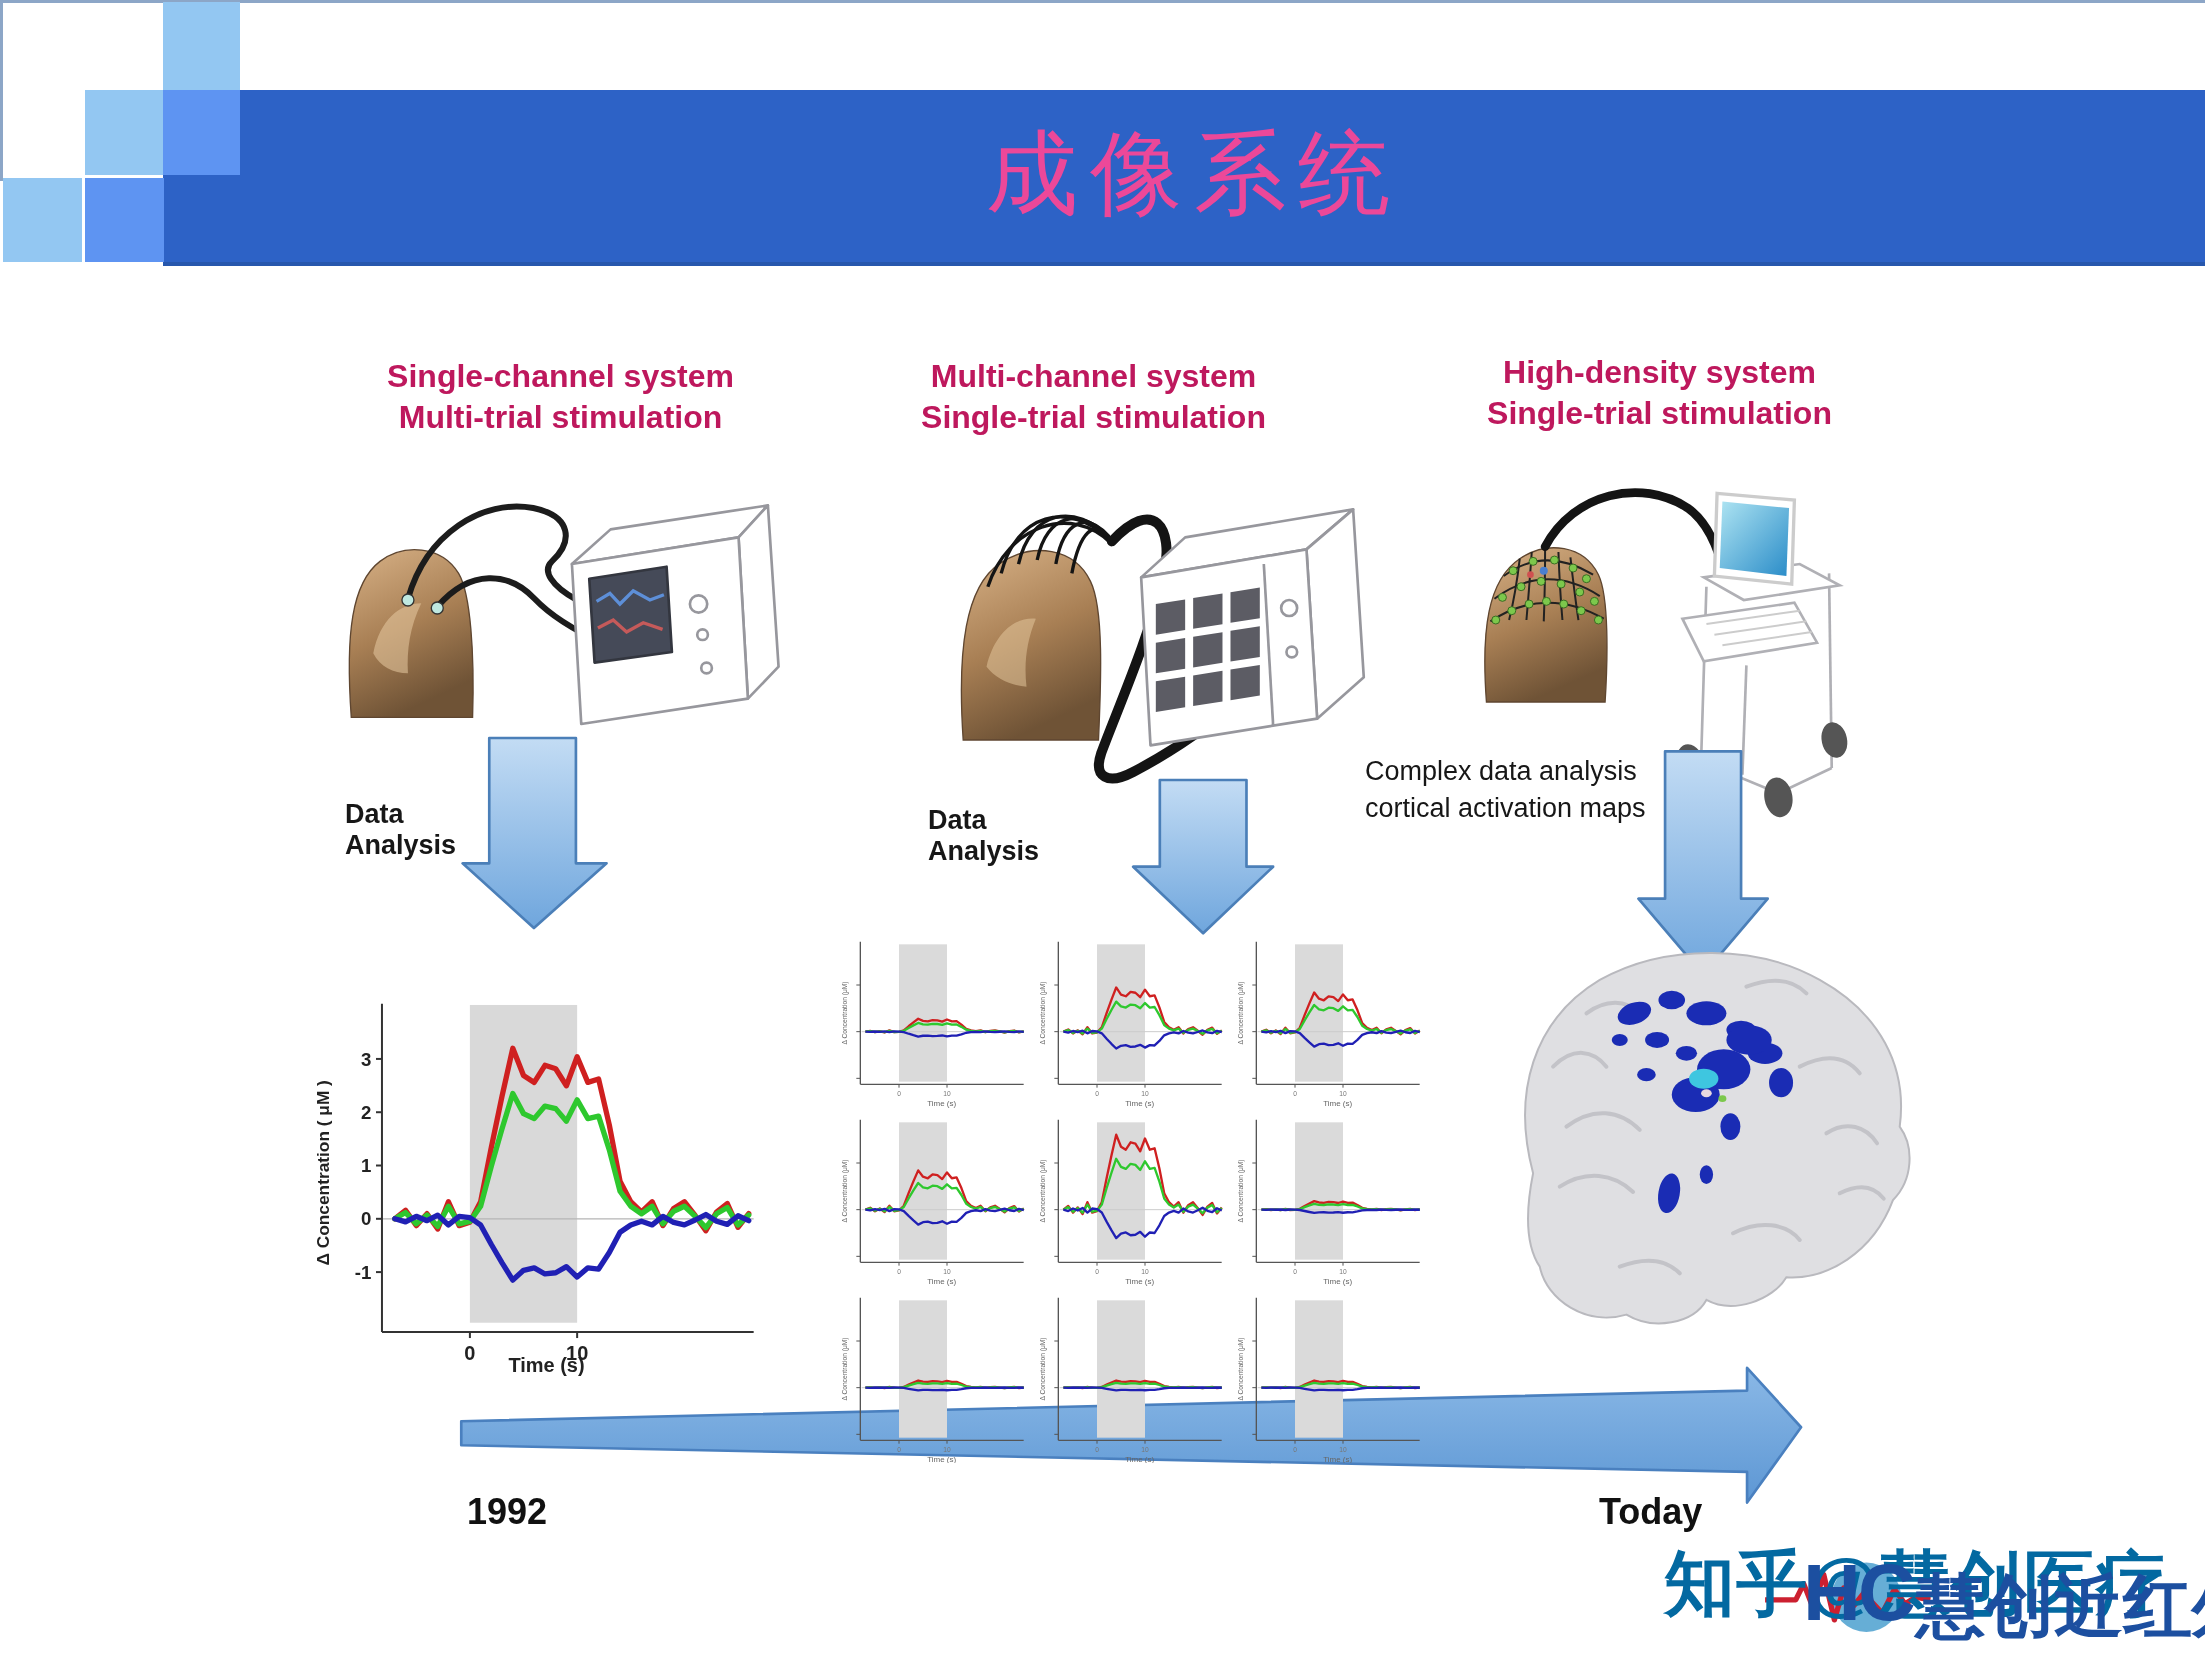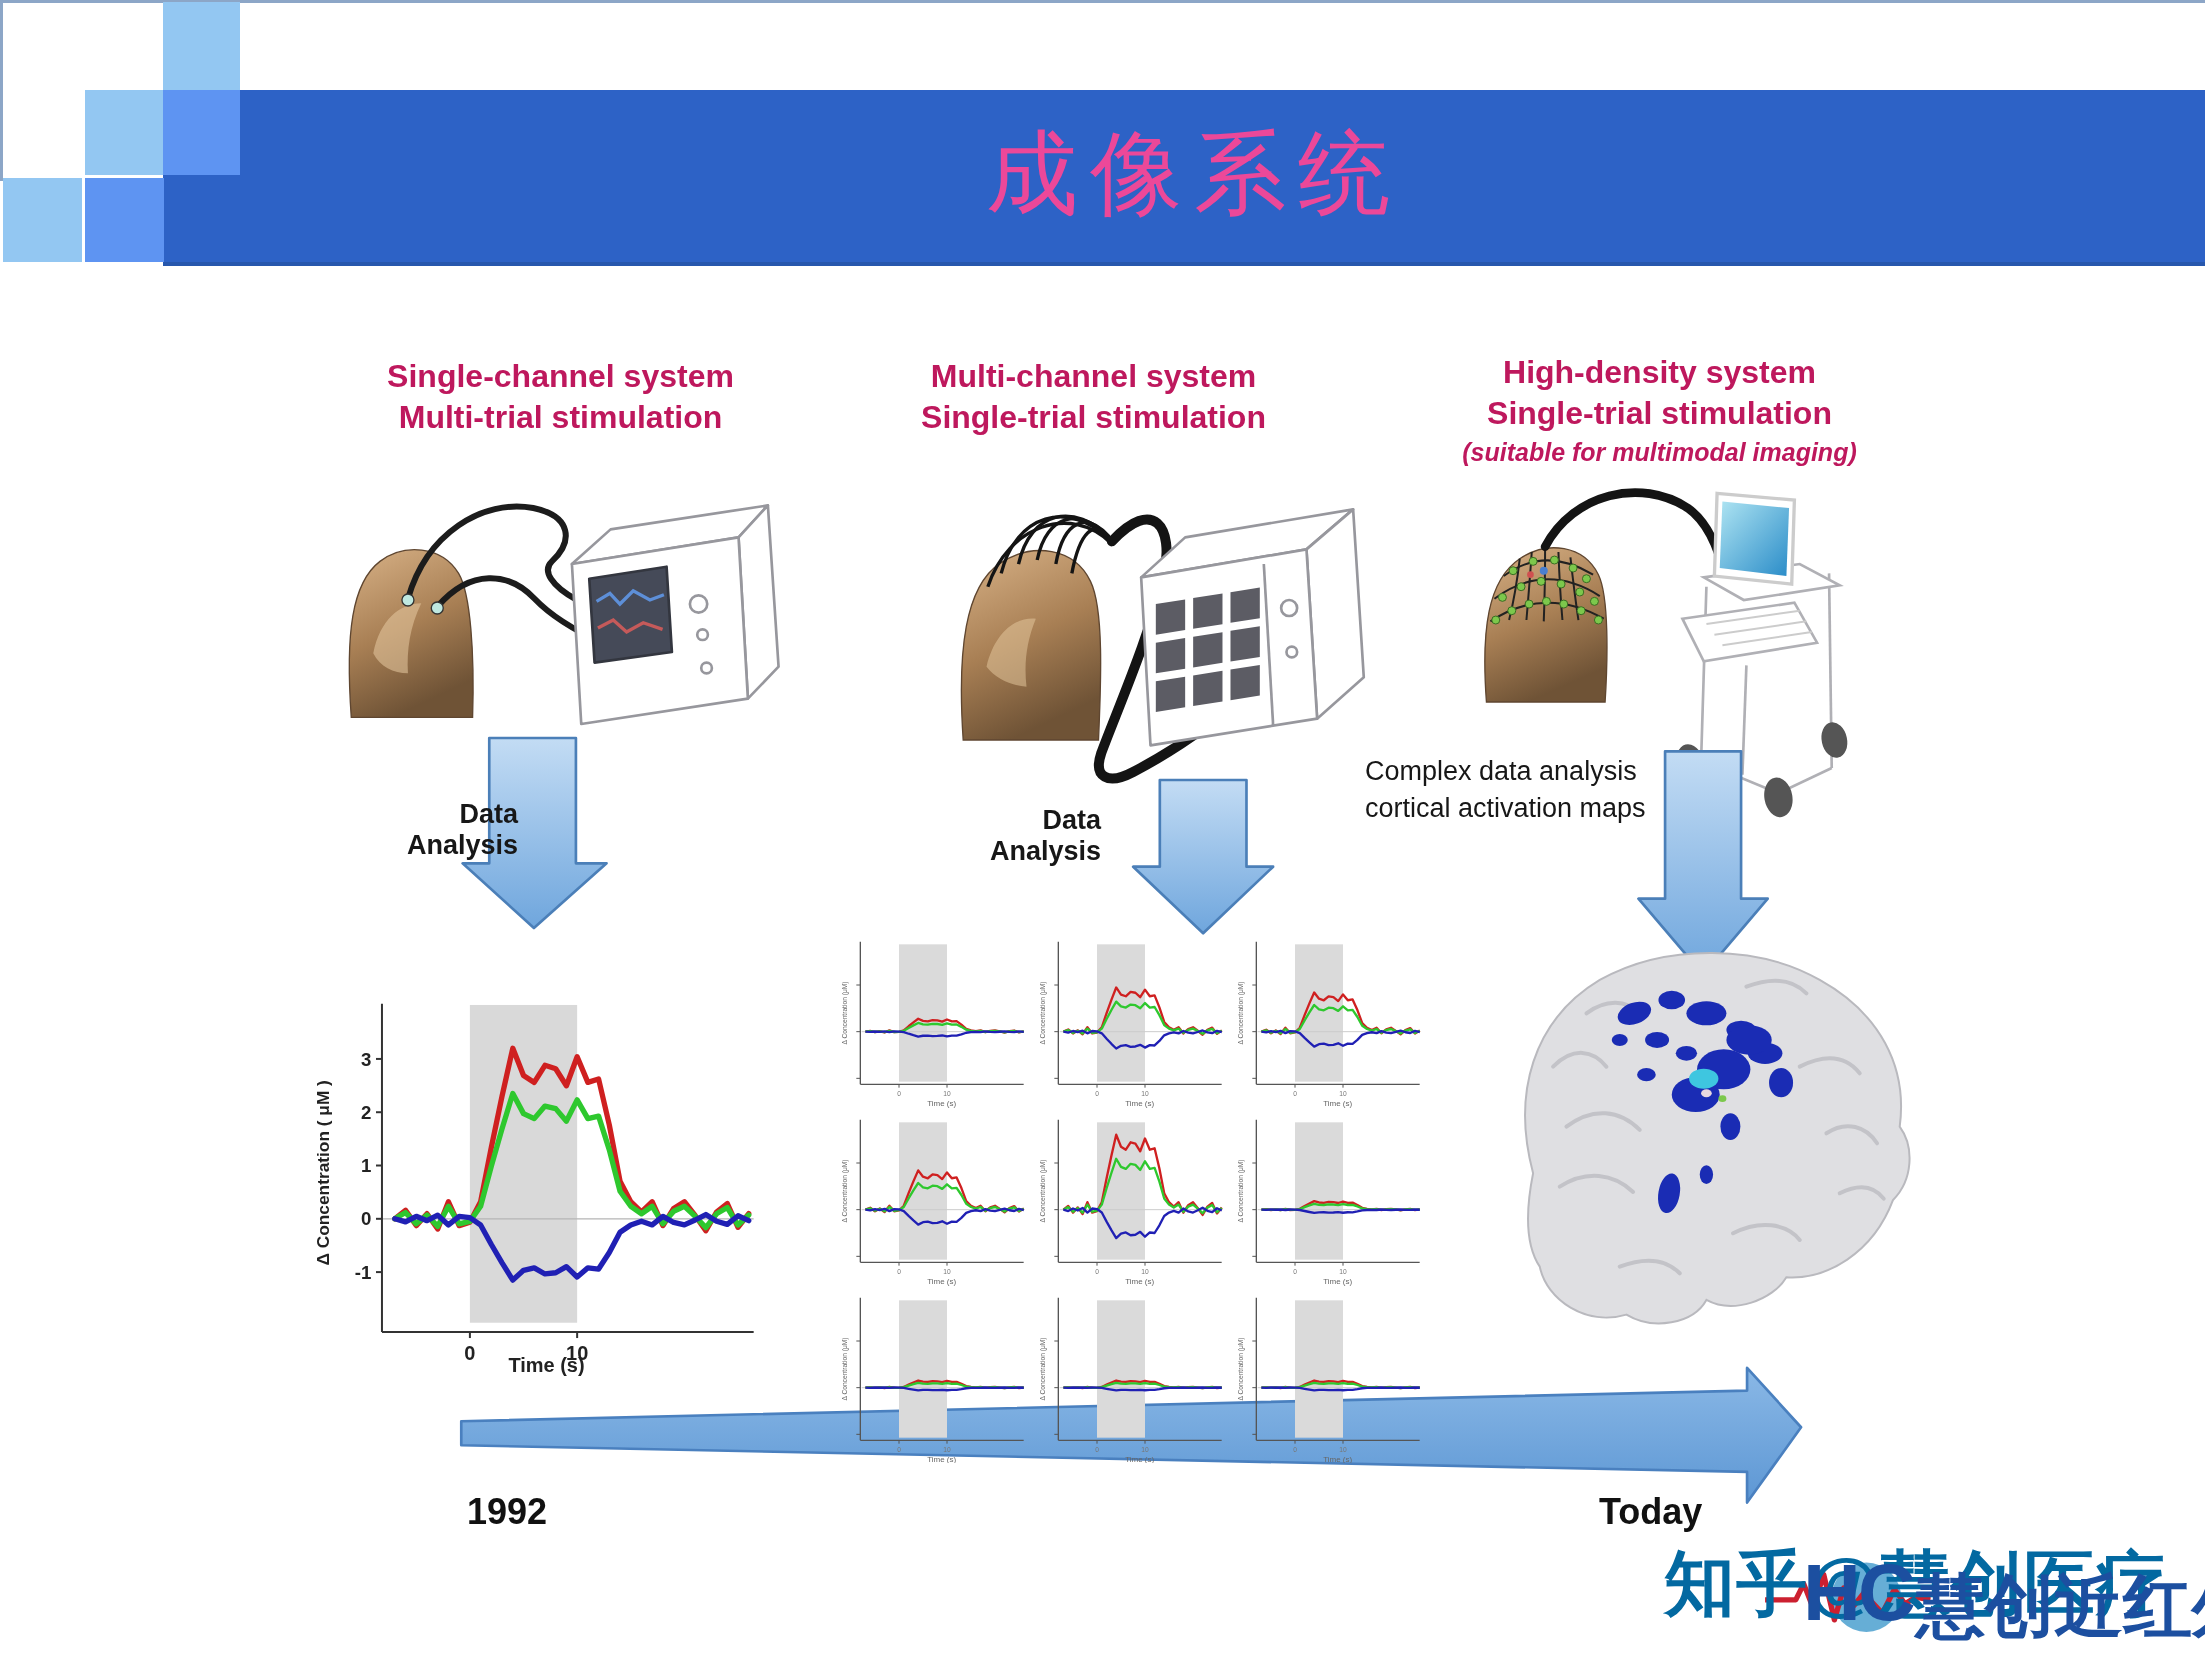--- a/index.html
+++ b/index.html
@@ -6,21 +6,21 @@
   body{width:2205px;height:1654px;position:relative;overflow:hidden;
        font-family:"Liberation Sans",sans-serif;color:#151515;}
   .abs{position:absolute;}
   .deco{position:absolute;}
   #banner{left:163px;top:90px;width:2042px;height:172px;background:#2d62c6;border-bottom:4.7px solid #2757ad;}
   #slide-title{left:173px;top:112px;width:2042px;text-align:center;color:#ec4899;
        font-family:"DejaVu Serif","Liberation Serif",serif;font-weight:400;
        font-size:92px;letter-spacing:12px;}
   .colhead{position:absolute;text-align:center;font-weight:700;font-size:32px;line-height:41px;color:#be185d;}
   .colhead .sub{font-style:italic;font-size:25px;line-height:36px;font-weight:700;}
-  .alabel{position:absolute;font-weight:700;font-size:27px;color:#171717;text-align:right;}
+  .alabel{position:absolute;font-weight:700;font-size:27px;color:#171717;}
   .alabel3line{position:absolute;font-weight:400;font-size:27px;line-height:37px;color:#171717;}
   .yearlabel{position:absolute;font-weight:700;font-size:36px;color:#111111;}
   #watermark{left:1664px;top:1537px;font-size:71px;font-weight:700;color:#0369a1;
        letter-spacing:1.3px;white-space:nowrap;}
   #logo-mark{left:1803px;top:1547px;font-size:80px;font-weight:800;color:#1c4fa0;letter-spacing:-2.7px;}
   #logo-text{left:1916px;top:1561px;font-size:69px;font-weight:800;color:#1c4fa0;white-space:nowrap;}
   svg{position:absolute;left:0;top:0;}
   #chart1{left:313px;top:973px;}
   #chart-grid{left:827px;top:923px;}
   text{font-family:"Liberation Sans",sans-serif;}
@@ -411,21 +411,20 @@
   <div>Single-channel system</div>
   <div>Multi-trial stimulation</div>
 </div>
 <div class="colhead" style="left:880px;top:356px;width:427px;">
   <div>Multi-channel system</div>
   <div>Single-trial stimulation</div>
 </div>
 <div class="colhead" style="left:1413px;top:352px;width:493px;">
   <div>High-density system</div>
   <div>Single-trial stimulation</div>
-  <div class="sub">(suitable for multimodal imaging)</div>
 </div>
 
 <div class="alabel" style="left:345px;top:799px;width:173px;">Data Analysis</div>
 <div class="alabel" style="left:928px;top:805px;width:173px;">Data Analysis</div>
 <div class="alabel3line" style="left:1365px;top:753px;width:293px;">
   <div>Complex data analysis</div>
   <div>cortical activation maps</div>
 </div>
 
 <div class="yearlabel" style="left:467px;top:1491px;">1992</div>

